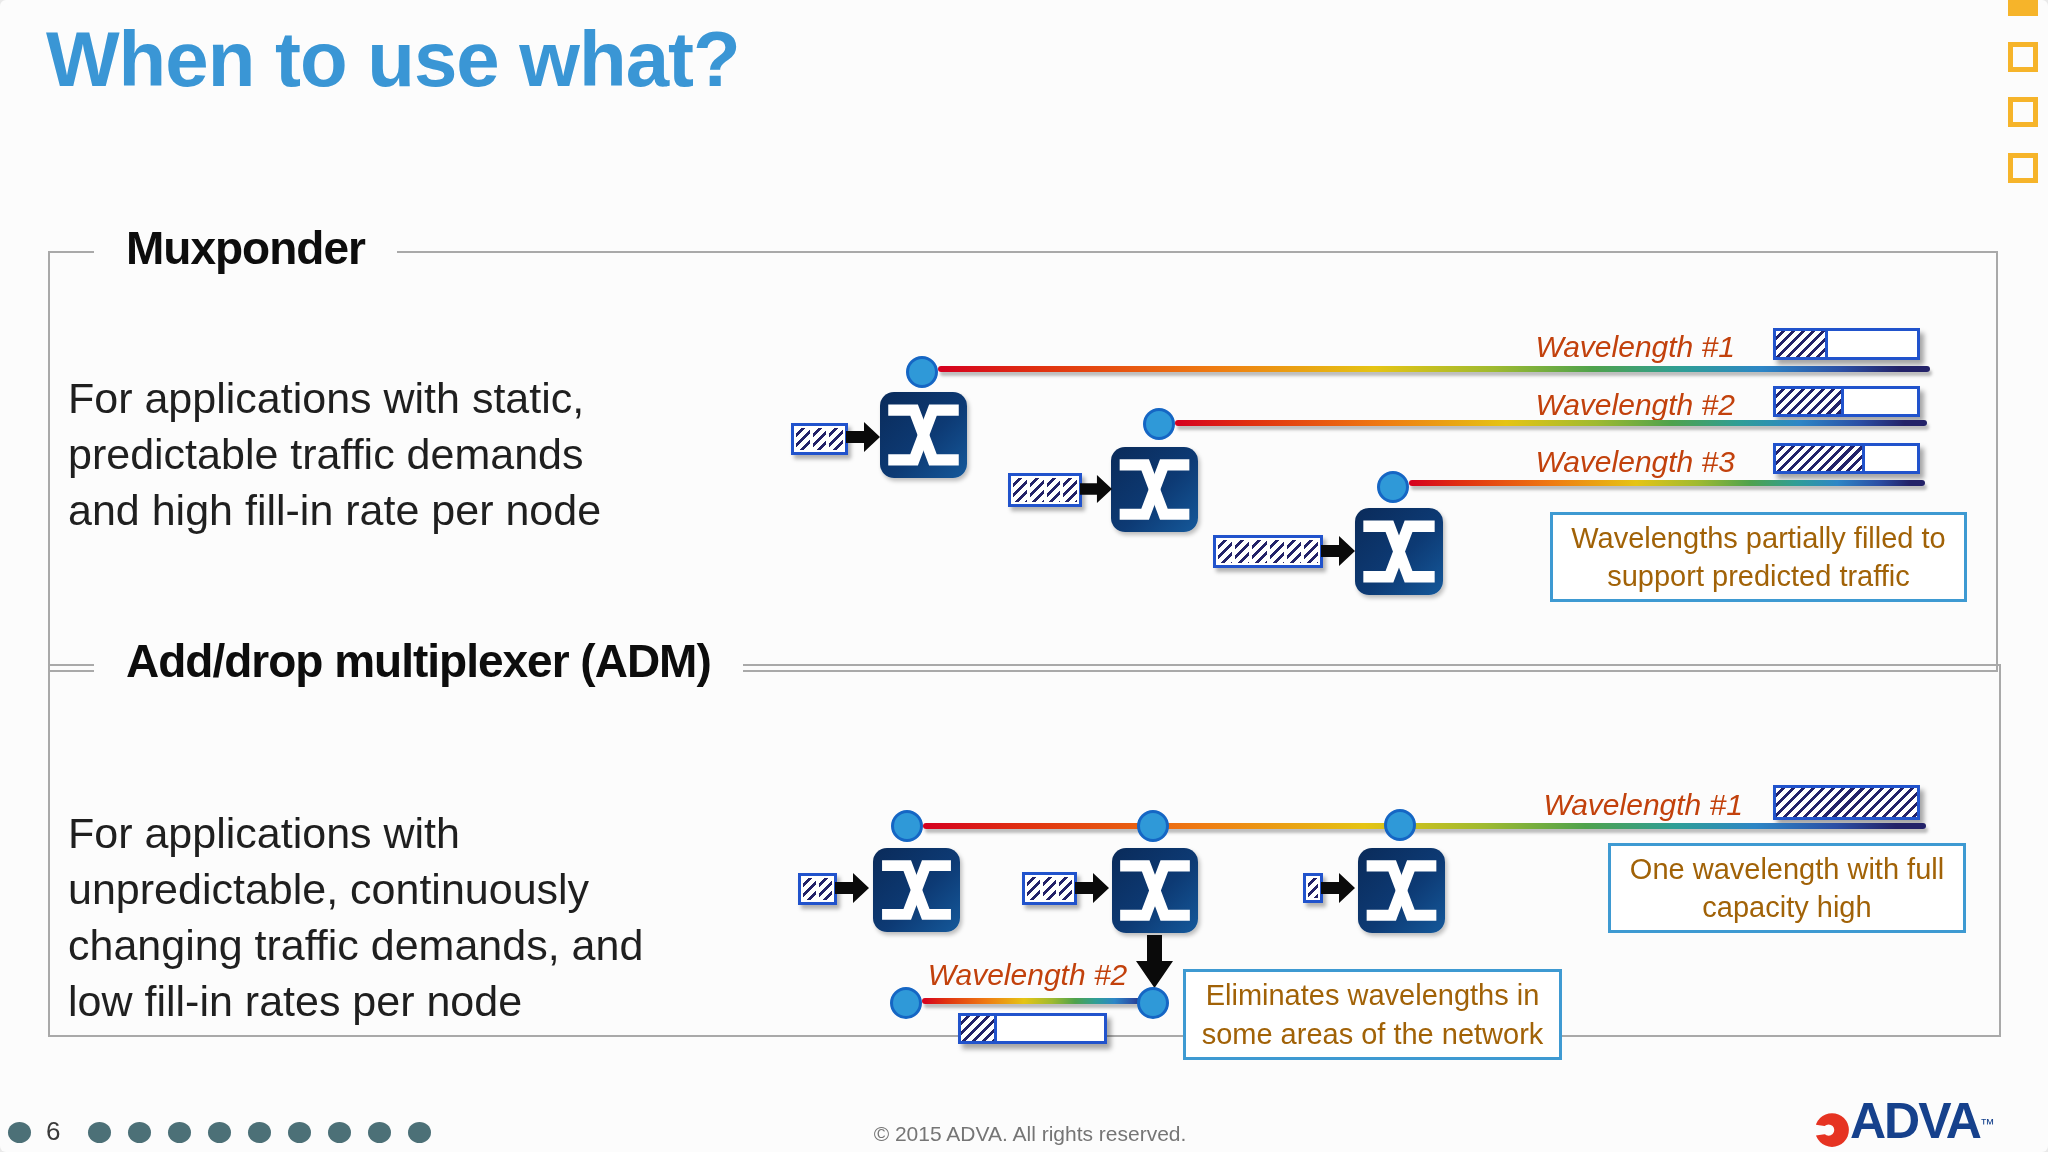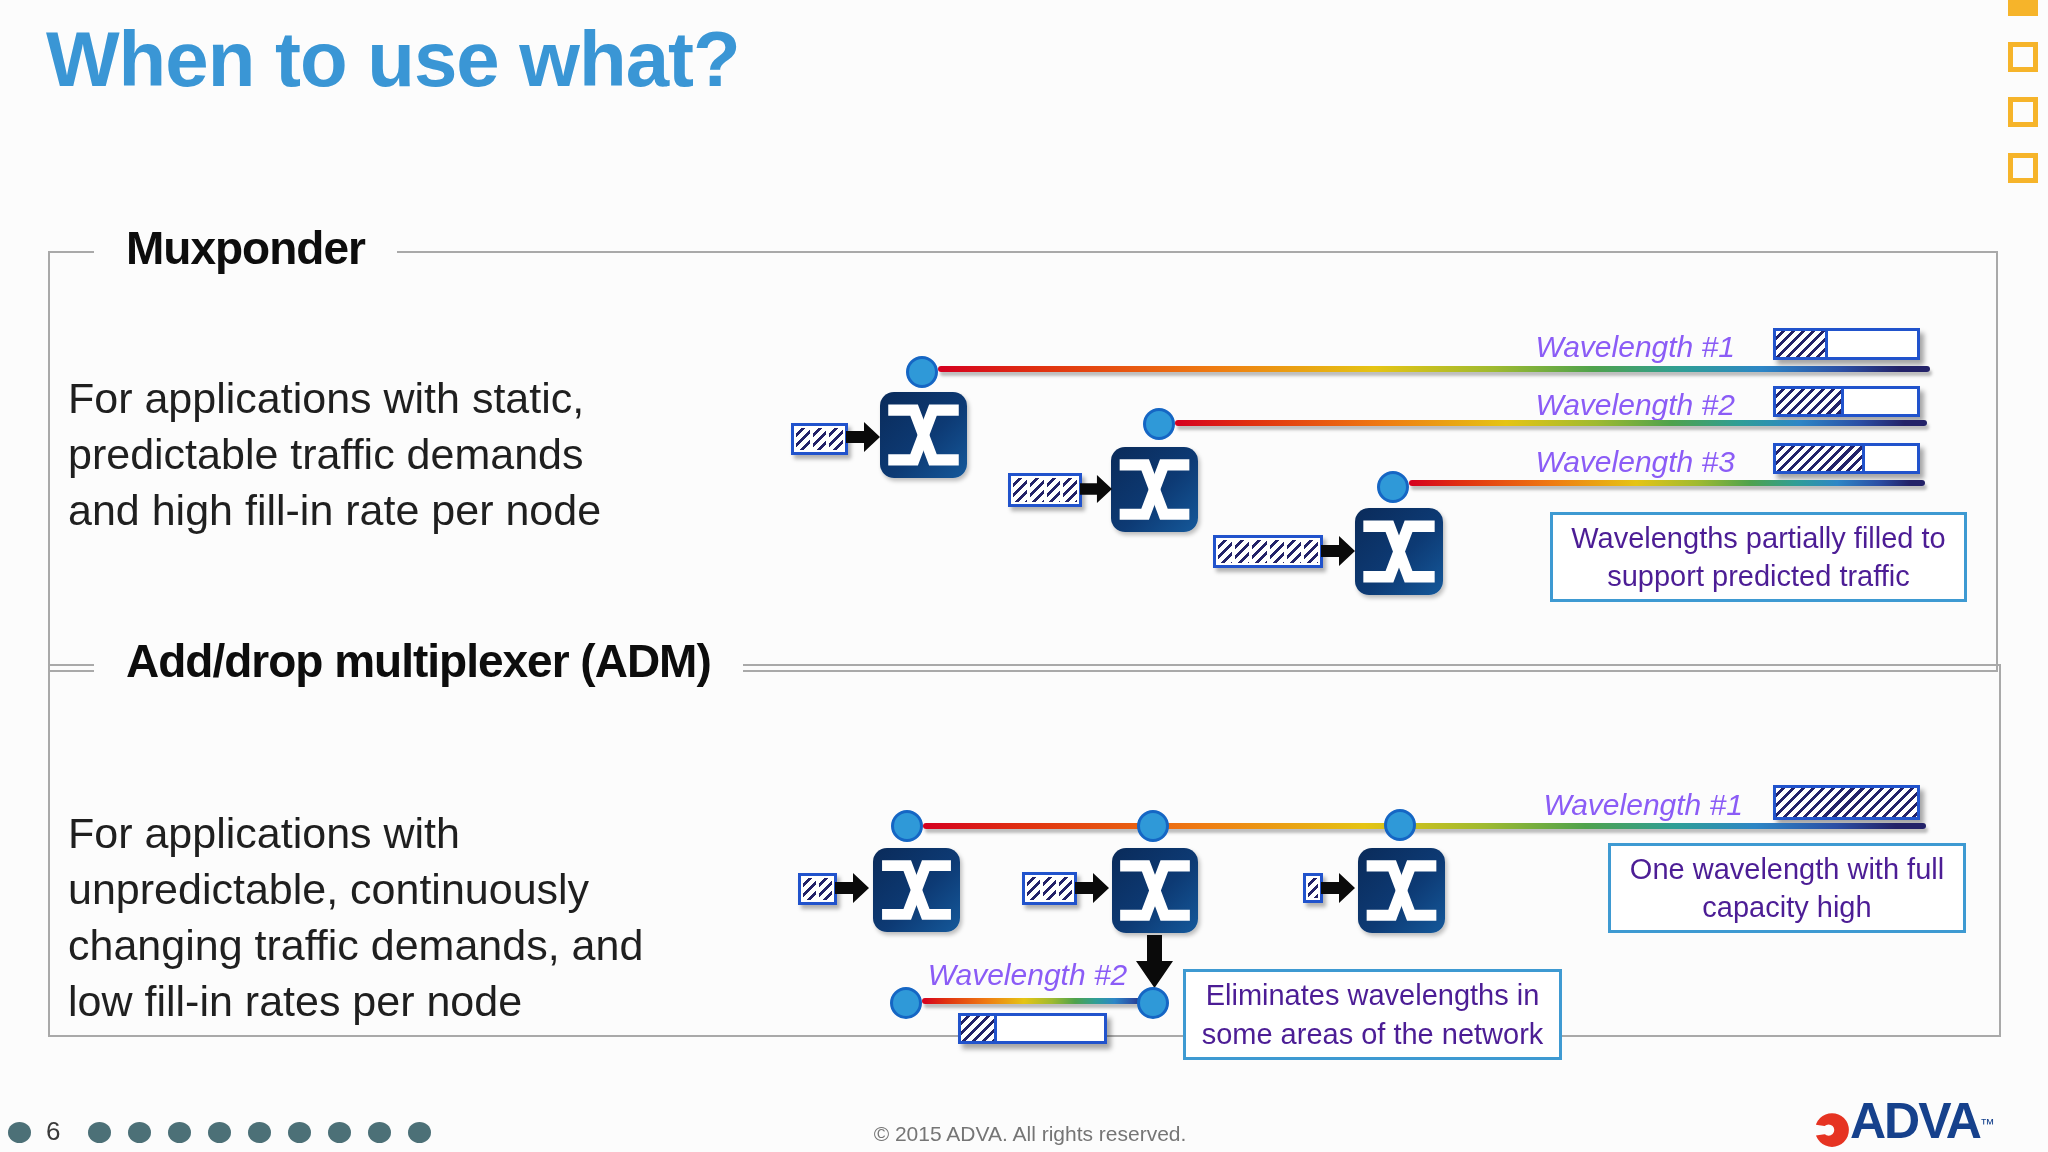--- a/index.html
+++ b/index.html
@@ -4,20 +4,21 @@
 <style>
   * { box-sizing: border-box; margin: 0; padding: 0; }
   html,body { background:#e9e9e9; }
   .slide {
     position: relative;
     width: 2048px; height: 1152px;
     background: #fcfcfc;
     overflow: hidden;
     font-family: "Liberation Sans", sans-serif;
     color: #1a1a1a;
+    border-radius: 6px;
   }
 
   .title {
     position: absolute; left: 46px; top: 14px;
     font-size: 78px; font-weight: bold; letter-spacing: -1px;
     color: #3a96d5;
   }
 
   
   .sq { position: absolute; left: 2008px; width: 30px; height: 30px;
@@ -77,30 +78,30 @@
     box-shadow: 4px 5px 5px rgba(0,0,0,.35);
   }
   .wbar .fill {
     display: block; height: 100%;
     border-right: 3px solid #2153cc;
     background: repeating-linear-gradient(135deg,#ffffff 0,#ffffff 4px,#232268 4px,#232268 7px);
   }
   .wbar .fill.no-cap { border-right: none; }
 
   .wl-label {
-    position: absolute; font-size: 30px; font-style: italic; color: #8b5cf6;
+    position: absolute; font-size: 30px; font-style: italic; color: #c2410c;
     white-space: nowrap;
   }
   .right-al { text-align: right; }
   .center-al { text-align: center; }
 
   .caption {
     position: absolute; border: 3px solid #3e9ad2; background: #fff;
     display: flex; align-items: center; justify-content: center;
-    text-align: center; font-size: 29px; line-height: 1.32; color: #4c1d95;
+    text-align: center; font-size: 29px; line-height: 1.32; color: #a16207;
     white-space: pre-line; z-index: 4;
   }
 
   .arrow { position: absolute; z-index: 2; }
   .arrow svg { display:block; width:100%; height:100%; }
 
   
   .dot { width: 23px; height: 21px; border-radius: 50%; background: #4c7077; display:inline-block; }
   .dot-single { position: absolute; left: 8px; top: 1122px; }
   .dots-row { position: absolute; left: 88px; top: 1122px; display: flex; gap: 17px; }

